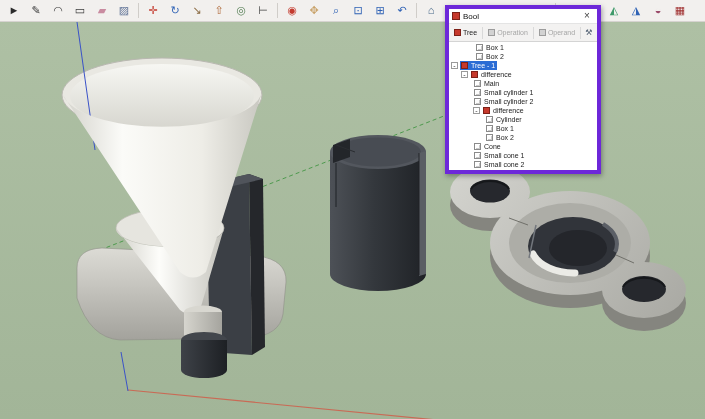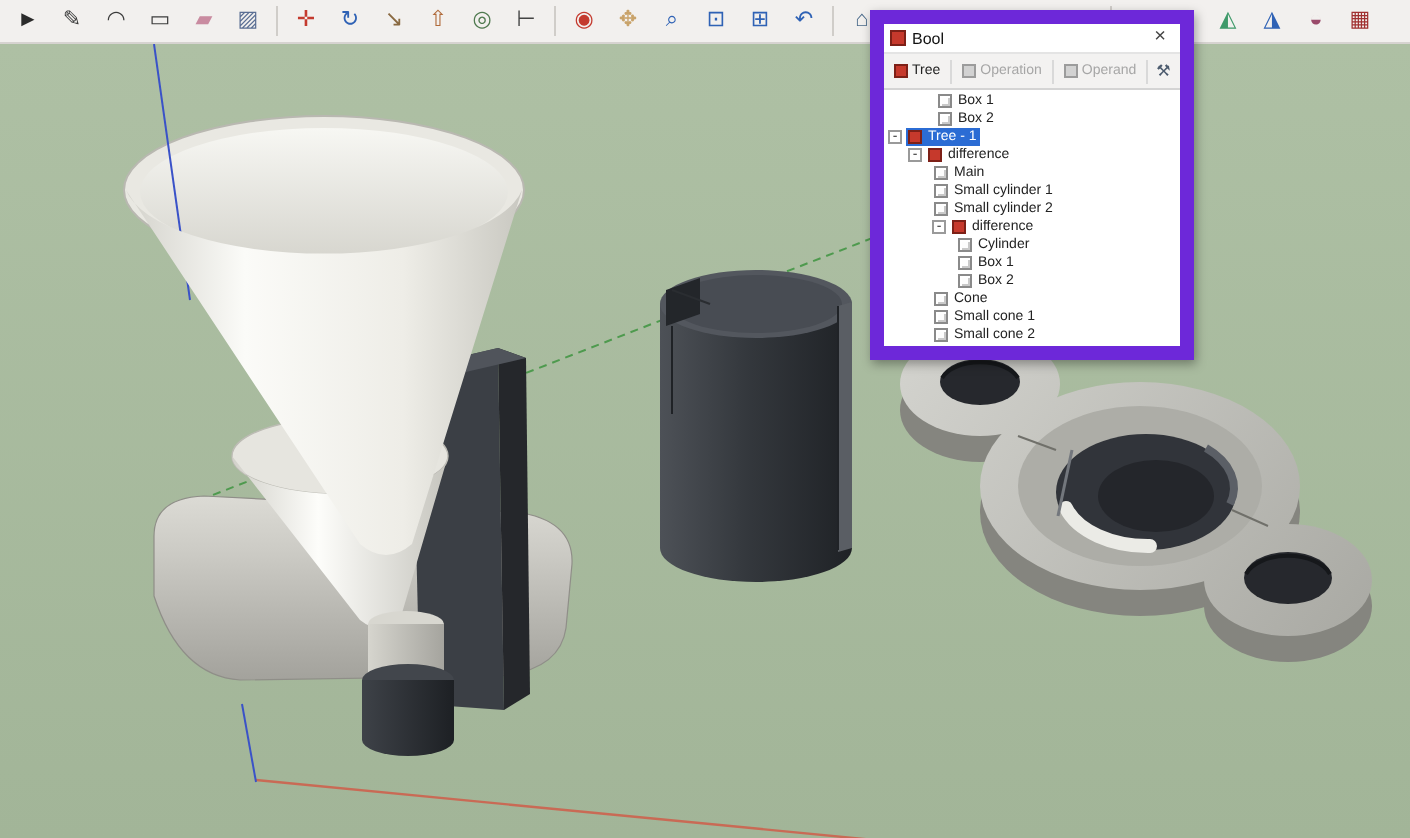--- a/index.html
+++ b/index.html
@@ -17,22 +17,22 @@
   .tb-icon{
     width:18px;height:18px;margin:0 2px;flex:0 0 auto;
     display:flex;align-items:center;justify-content:center;
     font-size:11px;line-height:1;border-radius:3px;cursor:default;
   }
   .tb-sep{width:1px;height:15px;background:#d0cdc9;margin:0 3px;flex:0 0 auto;}
   
   .viewport{position:absolute;top:22px;left:0;z-index:1;display:block;}
   
   .dialog{
-    position:absolute;left:435px;top:5px;width:148px;z-index:10;
-    background:#f0f0f0;border:7px solid #6d28d9;
+    position:absolute;left:445px;top:5px;width:148px;z-index:10;
+    background:#f0f0f0;border:4px solid #6d28d9;
     box-shadow:1px 2px 5px rgba(0,0,0,.35);
     font-size:7px;color:#222;
   }
   .dlg-title{height:14px;background:#ffffff;display:flex;align-items:center;padding:0 3px;}
   .dlg-title-icon{width:8px;height:8px;background:#c6392c;border:1px solid #7d2017;box-sizing:border-box;margin-right:3px;flex:0 0 auto;}
   .dlg-title-text{flex:1;font-size:8px;color:#111;}
   .dlg-close{width:14px;text-align:center;font-size:10px;line-height:14px;color:#444;cursor:default;}
   .dlg-toolbar{
     height:17px;background:#f3f2f1;border-top:1px solid #e4e4e4;border-bottom:1px solid #d4d4d4;
     display:flex;align-items:center;padding:0 2px;overflow:hidden;white-space:nowrap;

